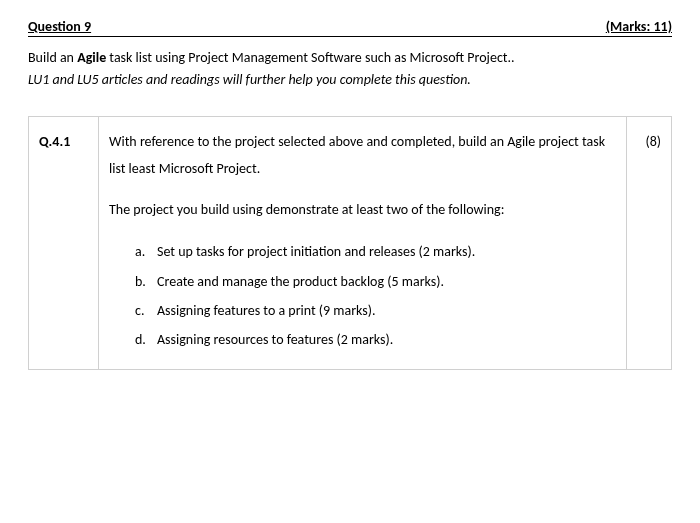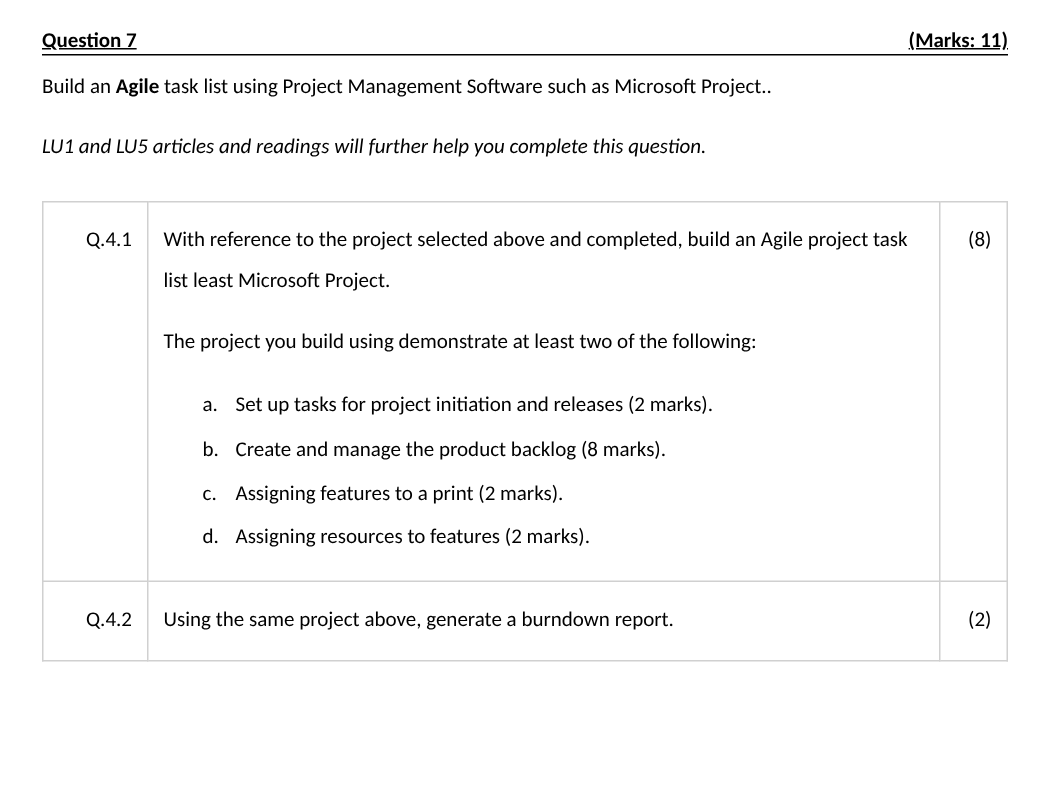--- a/index.html
+++ b/index.html
@@ -15,21 +15,20 @@
     .header-row {
       display: flex;
       justify-content: space-between;
       font-weight: 700;
       text-decoration: underline;
       border-bottom: 1px solid #000;
       padding-bottom: 1px;
       margin-bottom: 10px;
     }
     .intro {
-      margin-bottom: 18px;
       line-height: 1.6;
     }
     .intro .bold { font-weight: 700; }
     .hint {
       font-style: italic;
       margin-bottom: 26px;
       line-height: 1.5;
     }
     table.qtable {
       width: 100%;
@@ -37,22 +36,21 @@
       border: 1px solid #d0d0d0;
     }
     table.qtable td {
       border: 1px solid #d0d0d0;
       padding: 12px 10px 14px 10px;
       vertical-align: top;
       line-height: 1.9;
     }
     td.qnum {
       width: 70px;
-      font-weight: 400;
-      text-align: right;
+      font-weight: 700;
     }
     td.qmarks {
       width: 45px;
       text-align: right;
     }
     .para { margin-bottom: 14px; }
     ol.letter {
       list-style: none;
       padding-left: 26px;
       line-height: 2.1;
@@ -60,47 +58,40 @@
     ol.letter li { position: relative; padding-left: 22px; }
     ol.letter li .lbl {
       position: absolute;
       left: 0;
     }
   </style>
 </head>
 <body>
 
 <div class="header-row">
-  <span>Question 7</span>
+  <span>Question 9</span>
   <span>(Marks: 11)</span>
 </div>
 
 <div class="intro">
   <span>Build an </span><span class="bold">Agile</span><span> task list using Project Management Software such as Microsoft Project..</span>
 </div>
 
 <div class="hint">LU1 and LU5 articles and readings will further help you complete this question.</div>
 
 <table class="qtable">
   <tbody>
       <tr>
     <td class="qnum">Q.4.1</td>
     <td>
       <div class="para">With reference to the project selected above and completed, build an Agile project task list least Microsoft Project.</div>
       <div class="para">The project you build using demonstrate at least two of the following:</div>
       <ol class="letter">
         <li><span class="lbl">a.</span><span>Set up tasks for project initiation and releases (2 marks).</span></li>
-        <li><span class="lbl">b.</span><span>Create and manage the product backlog (8 marks).</span></li>
-        <li><span class="lbl">c.</span><span>Assigning features to a print (2 marks).</span></li>
+        <li><span class="lbl">b.</span><span>Create and manage the product backlog (5 marks).</span></li>
+        <li><span class="lbl">c.</span><span>Assigning features to a print (9 marks).</span></li>
         <li><span class="lbl">d.</span><span>Assigning resources to features (2 marks).</span></li>
       </ol>
     </td>
     <td class="qmarks">(8)</td>
   </tr>
-  <tr>
-    <td class="qnum">Q.4.2</td>
-    <td>
-      <div>Using the same project above, generate a burndown report.</div>
-    </td>
-    <td class="qmarks">(2)</td>
-  </tr>
 </tbody>
   </table>
 
 </body></html>

